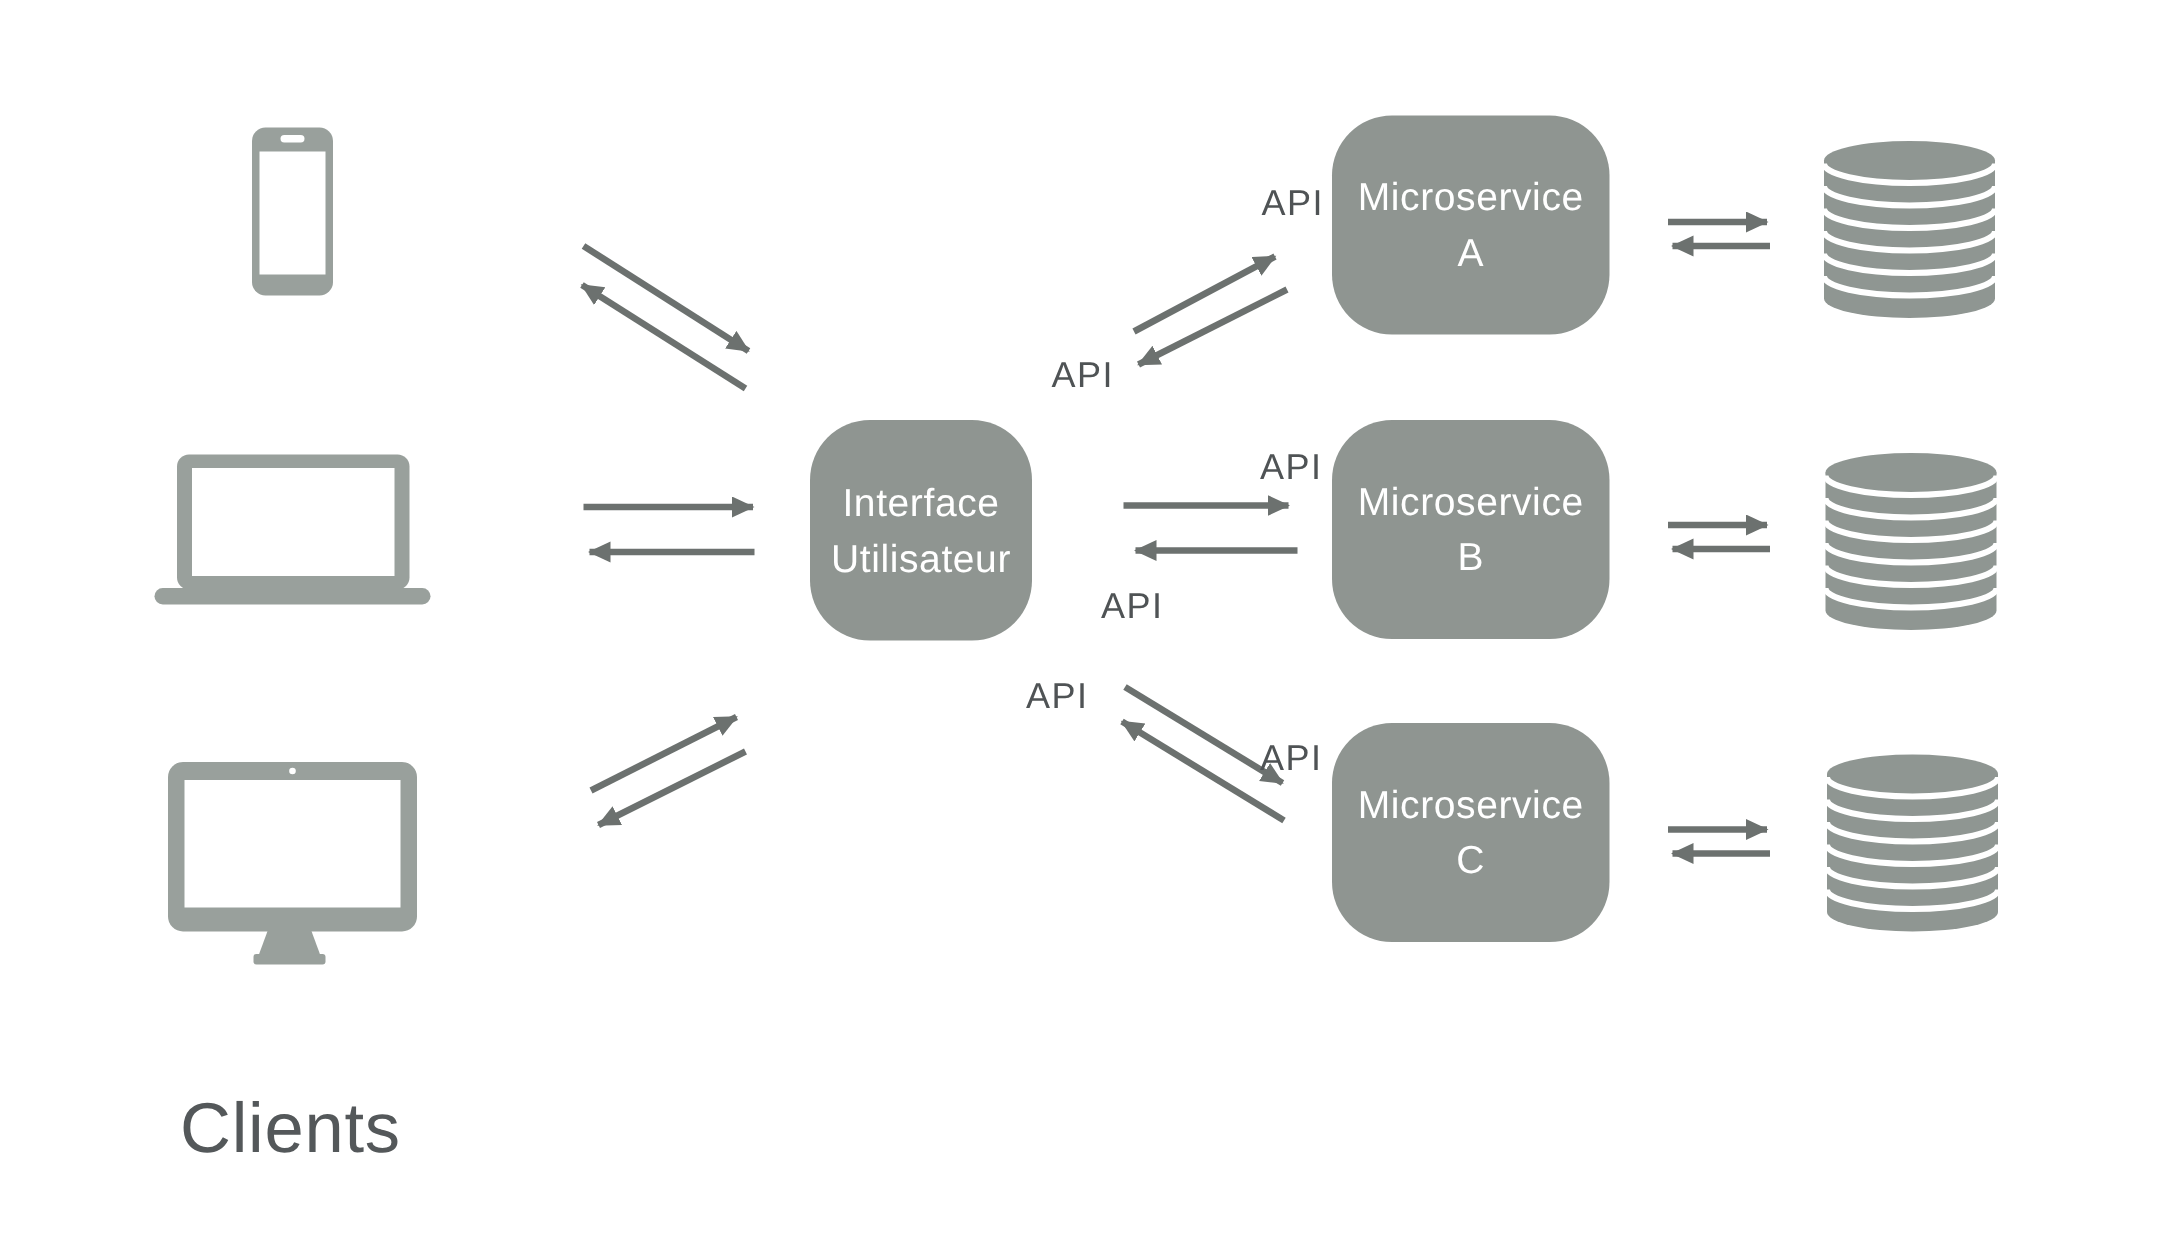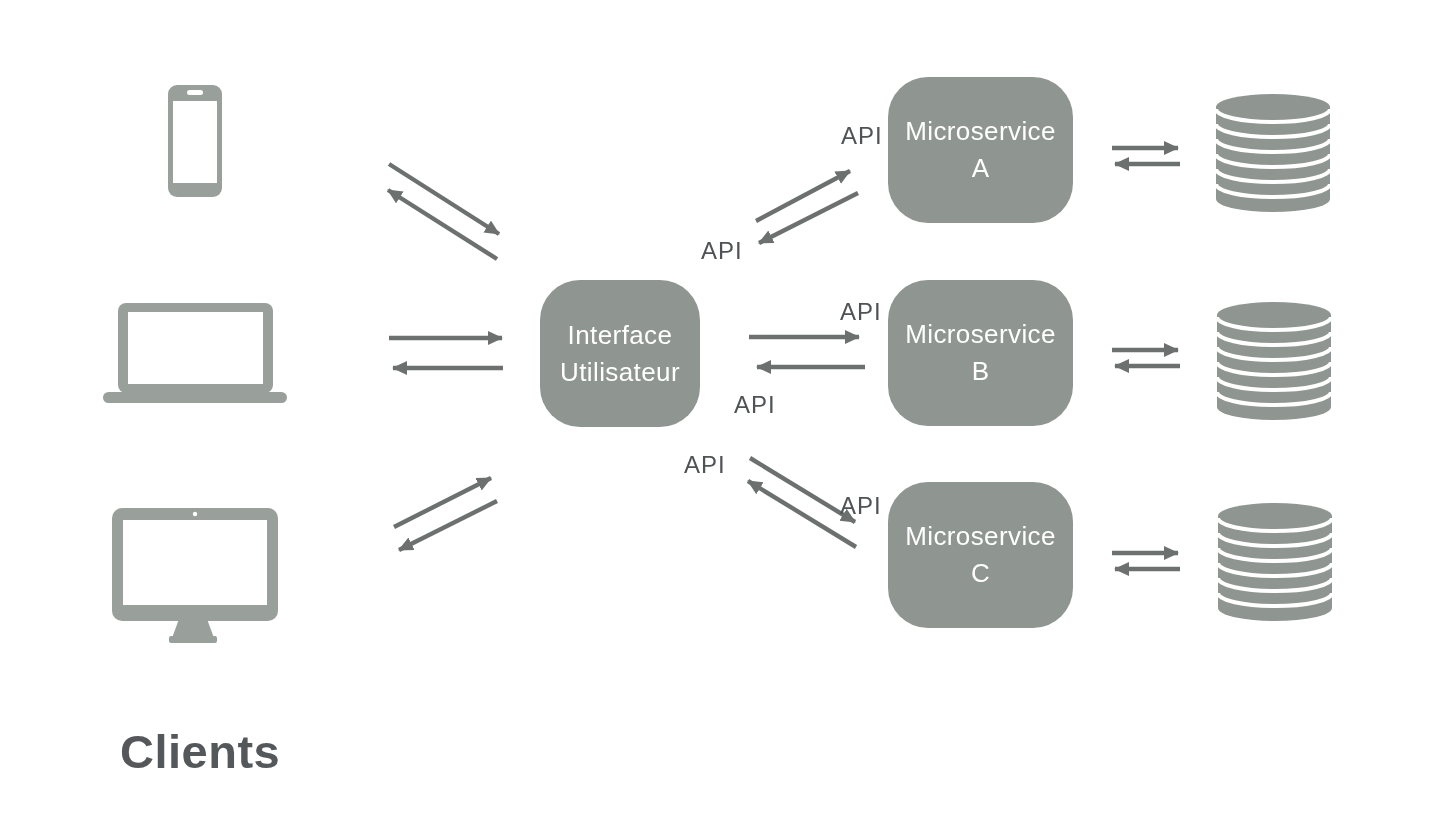--- a/index.html
+++ b/index.html
@@ -43,21 +43,21 @@
     font-weight: 300;
     letter-spacing: 1px;
     color: var(--api_text, #4f5355);
   }
 
   .clients-label {
     position: absolute;
     left: 120px;
     top: 724px;
     font-size: 47px;
-    font-weight: 700;
+    font-weight: 400;
     letter-spacing: 0.5px;
     color: var(--clients_text, #54585a);
   }
 </style>
 </head>
 <body>
 
 <div class="canvas">
 
   <svg class="layer" width="1446" height="840" viewBox="0 0 1446 840">
@@ -131,21 +131,21 @@
     <g>
       <line class="arrow" x1="750" y1="458" x2="855" y2="522" marker-end="url(#ah)"></line>
       <line class="arrow" x1="856" y1="547" x2="748" y2="481" marker-end="url(#ah)"></line>
     </g>
 
     <use href="#hpair" x="1112" y="148"></use>
     <use href="#hpair" x="1112" y="350"></use>
     <use href="#hpair" x="1112" y="553"></use>
   </svg>
 
-  <div class="node" style="left:540px; top:280px; width:160px; height:147px;">
+  <div class="node" style="left:540px; top:280px; width:148px; height:147px;">
     <span>Interface</span>
     <span>Utilisateur</span>
   </div>
 
   <div class="node" style="left:888px; top:77px; width:185px; height:146px;">
     <span>Microservice</span>
     <span>A</span>
   </div>
   <div class="node" style="left:888px; top:280px; width:185px; height:146px;">
     <span>Microservice</span>

